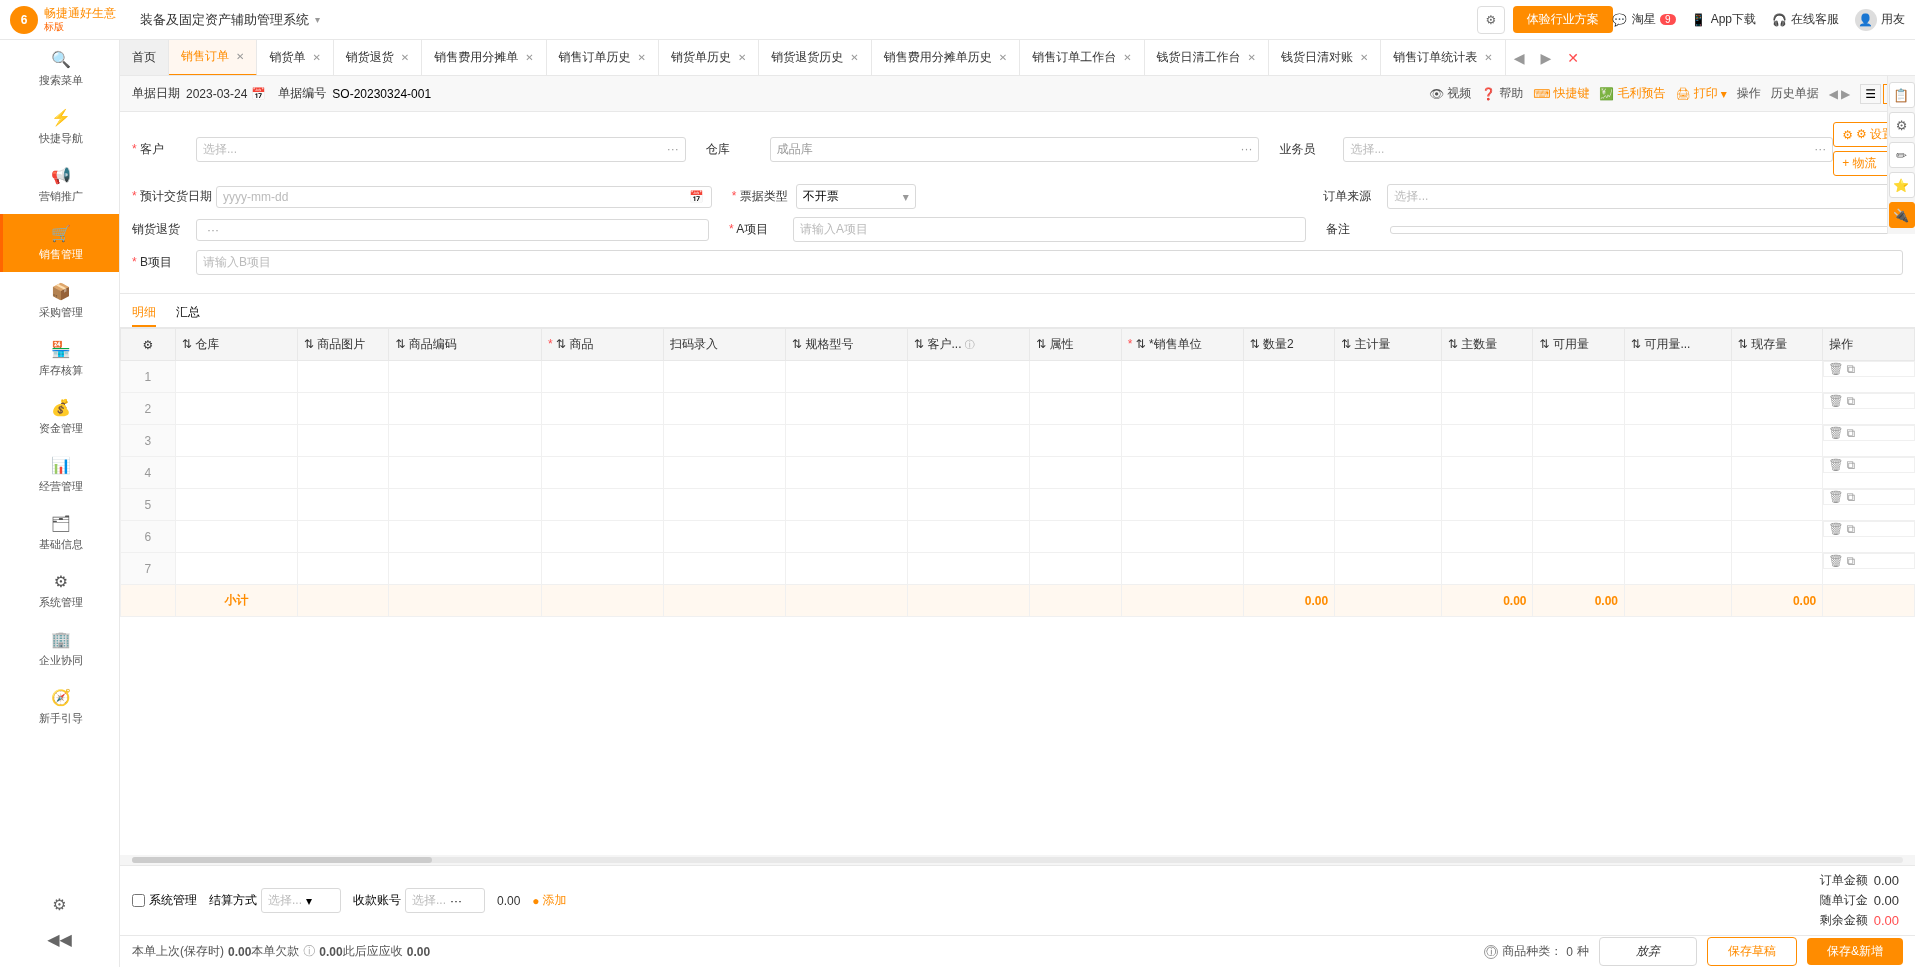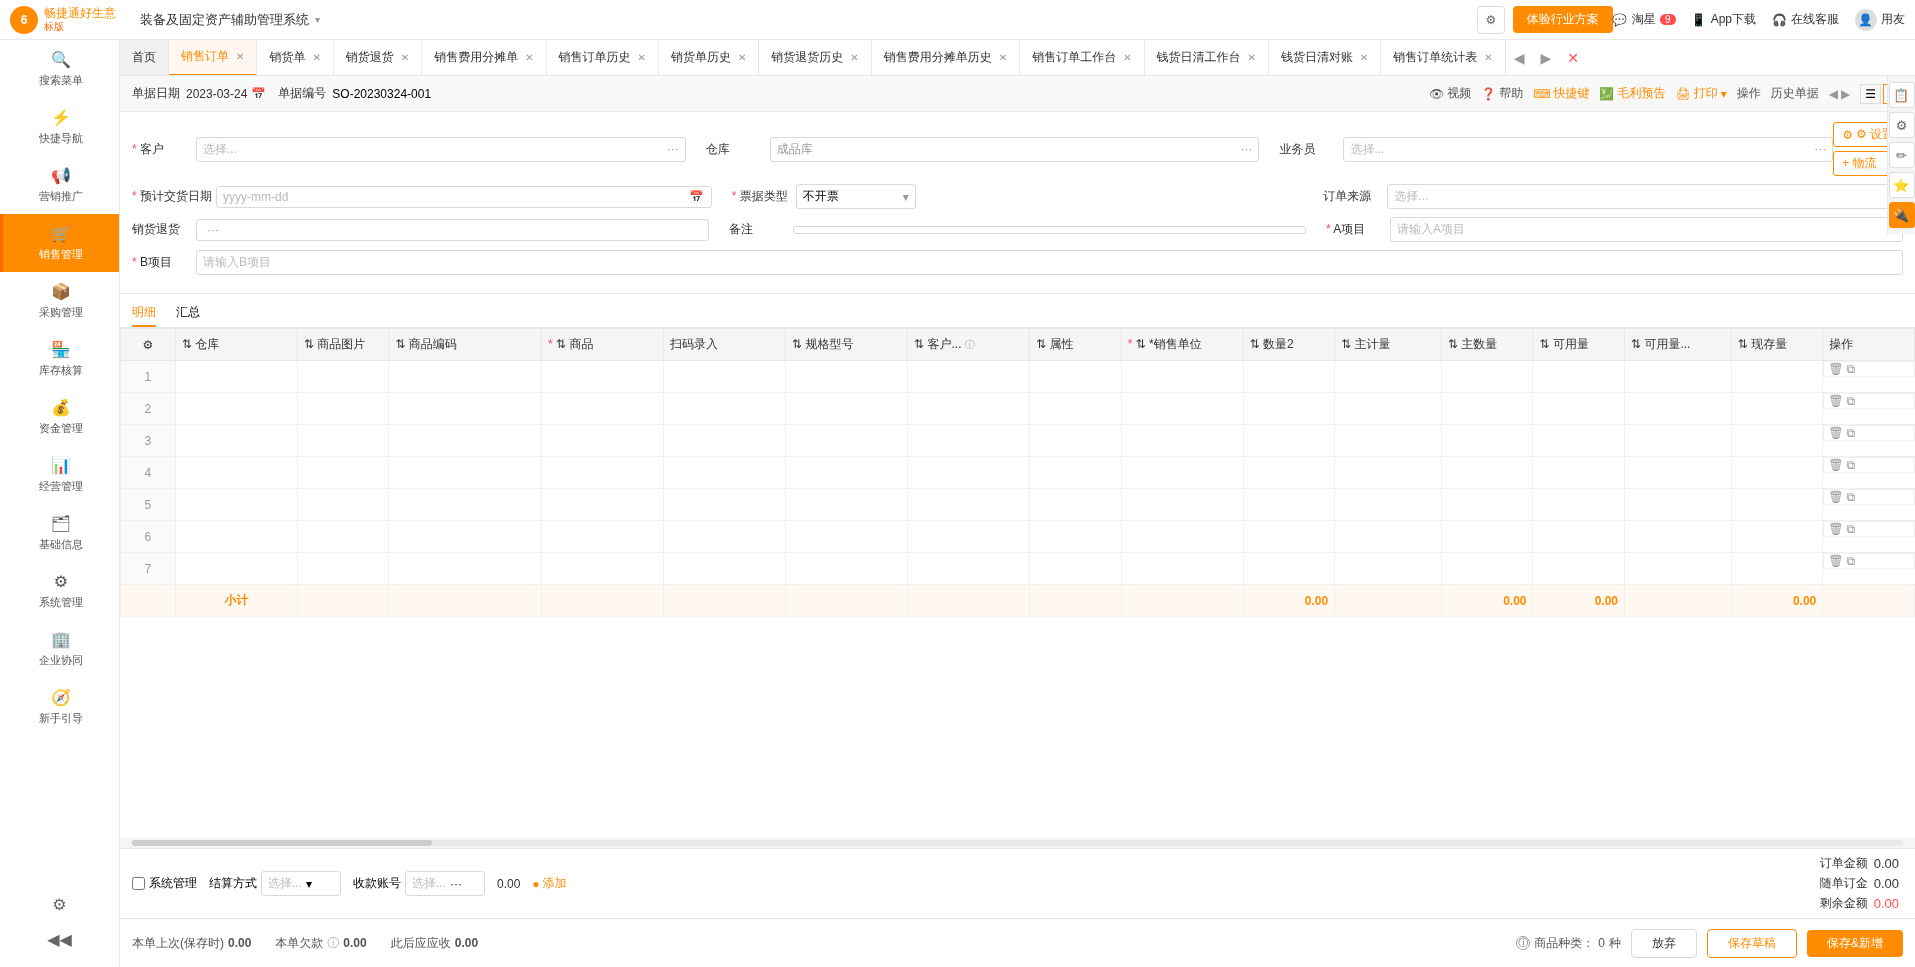--- a/index.html
+++ b/index.html
@@ -403,46 +403,47 @@
     }
     .summary-item {
       display: flex; align-items: center; gap: 6px;
     }
     .summary-item .s-label { color: #333; }
     .summary-item .s-value { color: #333; font-size: 13px; }
     .summary-item .s-value.red { color: #ff4d4f; }
 
     
     .footer-bar {
-      height: 49px;
+      height: 32px;
       background: #fff;
       border-top: 1px solid #e8e8e8;
       display: flex;
       align-items: center;
       padding: 0 12px;
-      gap: 24px;
+      gap: 0;
     }
     .footer-info {
       display: flex; align-items: center; gap: 4px;
       color: #555;
     }
     .footer-info .val { font-weight: bold; }
     .footer-actions {
       margin-left: auto;
       display: flex;
       align-items: center;
       gap: 10px;
     }
     .discard-btn {
-      padding: 5px 20px;
+      padding: 5px 36px;
       border: 1px solid #d9d9d9;
       background: white;
       border-radius: 4px;
       cursor: pointer;
       color: #333;
+      font-style: italic;
     }
     .save-draft-btn {
       padding: 5px 20px;
       border: 1px solid #ff8c00;
       background: white;
       border-radius: 4px;
       cursor: pointer;
       color: #ff8c00;
     }
     .save-new-btn {
@@ -739,28 +740,28 @@
       </div>
 
       <div class="form-row">
         <div class="field-group">
           <span class="field-label">销货退货</span>
           <div class="field-input wide">
             <span class="more-dots">···</span>
           </div>
         </div>
         <div class="field-group" style="margin-left:20px;">
-          <span class="field-label">备注</span>
-          <div class="field-input wide"></div>
-        </div>
-        <div class="field-group" style="margin-left:20px;">
           <span class="field-label required">A项目</span>
           <div class="field-input wide">
             <span style="color:#bbb;">请输入A项目</span>
           </div>
+        </div>
+        <div class="field-group" style="margin-left:20px;">
+          <span class="field-label">备注</span>
+          <div class="field-input wide"></div>
         </div>
       </div>
 
       <div class="form-row">
         <div class="field-group">
           <span class="field-label required">B项目</span>
           <div class="field-input wide">
             <span style="color:#bbb;">请输入B项目</span>
           </div>
         </div>

